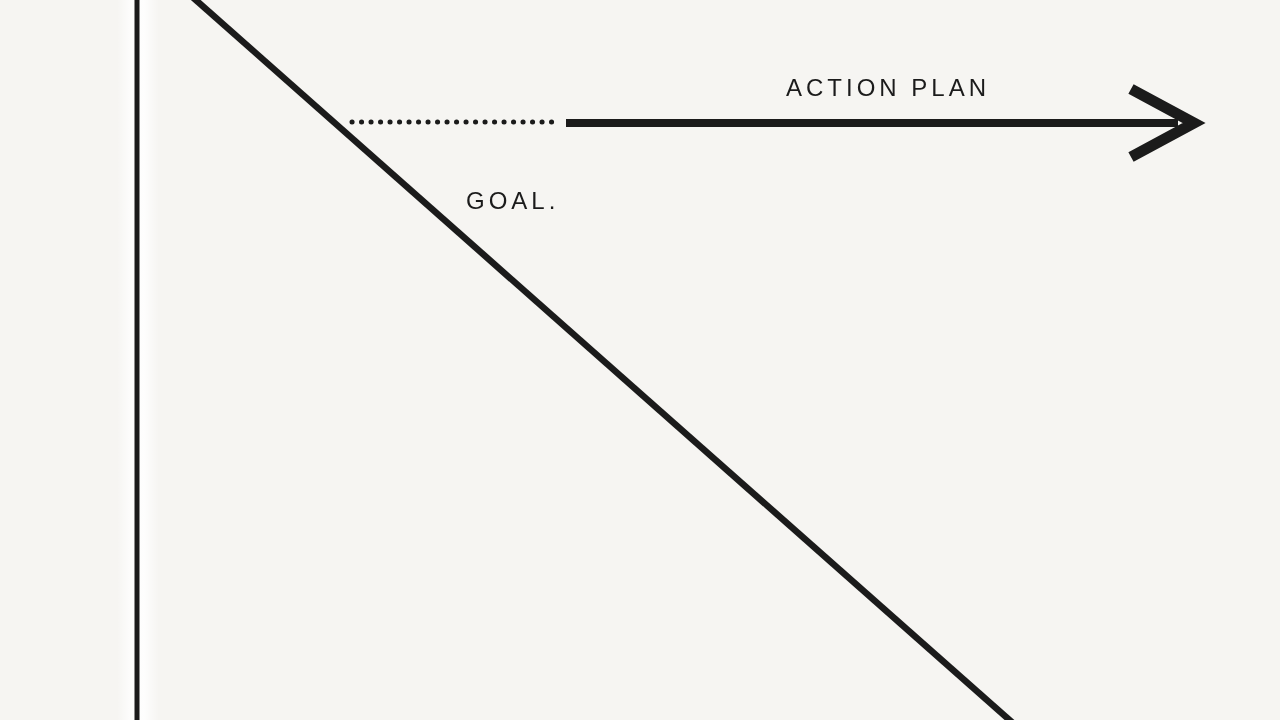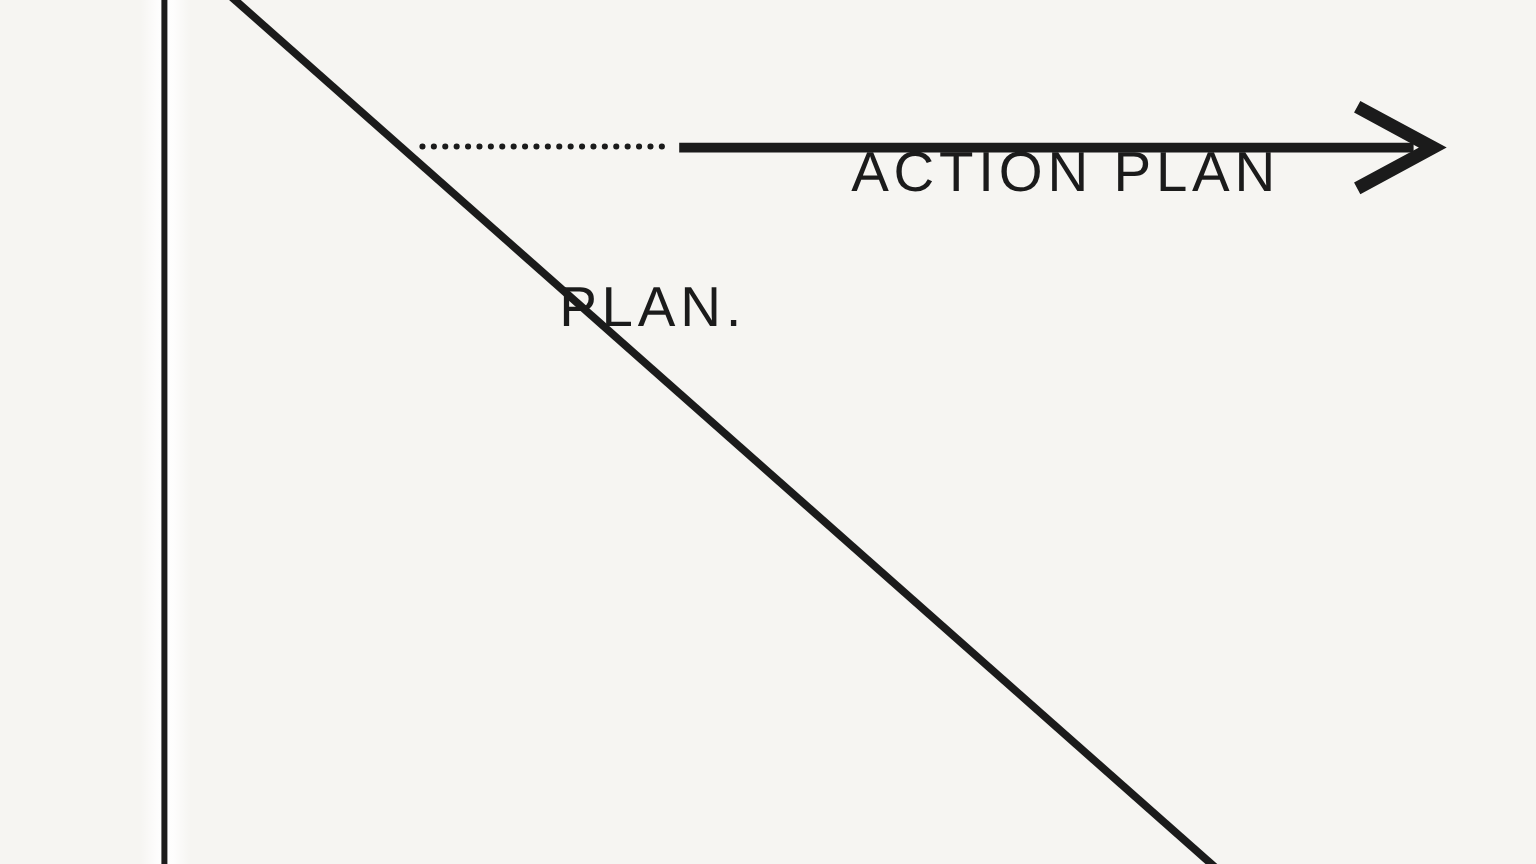--- a/index.html
+++ b/index.html
@@ -28,26 +28,25 @@
     top: 0;
     width: 1280px;
     height: 720px;
     display: block;
   }
   .ink-stroke { stroke: var(--ink); fill: none; }
   .label {
     position: absolute;
     color: var(--ink);
     font-weight: 500;
-    font-size: 47px;
+    font-size: 24px;
     letter-spacing: 4px;
     white-space: nowrap;
     line-height: 1;
     user-select: none;
-    margin-top: 43px;
   }
   .label-action-plan {
     left: 888px;
     top: 76px;
     transform: translateX(-50%);
   }
   .label-goal {
     left: 466px;
     top: 189px;
   }
@@ -77,15 +76,15 @@
 
     <line x1="352" y1="122" x2="560" y2="122" class="ink-stroke" stroke-width="5" stroke-linecap="round" stroke-dasharray="0.1 9.4"></line>
 
     <line x1="566" y1="123" x2="1178" y2="123" class="ink-stroke" stroke-width="8"></line>
 
     <polyline points="1131,89 1194,123 1131,157" class="ink-stroke" stroke-width="11" stroke-linejoin="miter" stroke-linecap="butt"></polyline>
   </svg>
 
   <div class="label label-action-plan">ACTION PLAN</div>
 
-  <div class="label label-goal">PLAN.</div>
+  <div class="label label-goal">GOAL.</div>
 
 </div>
 
 </body></html>

